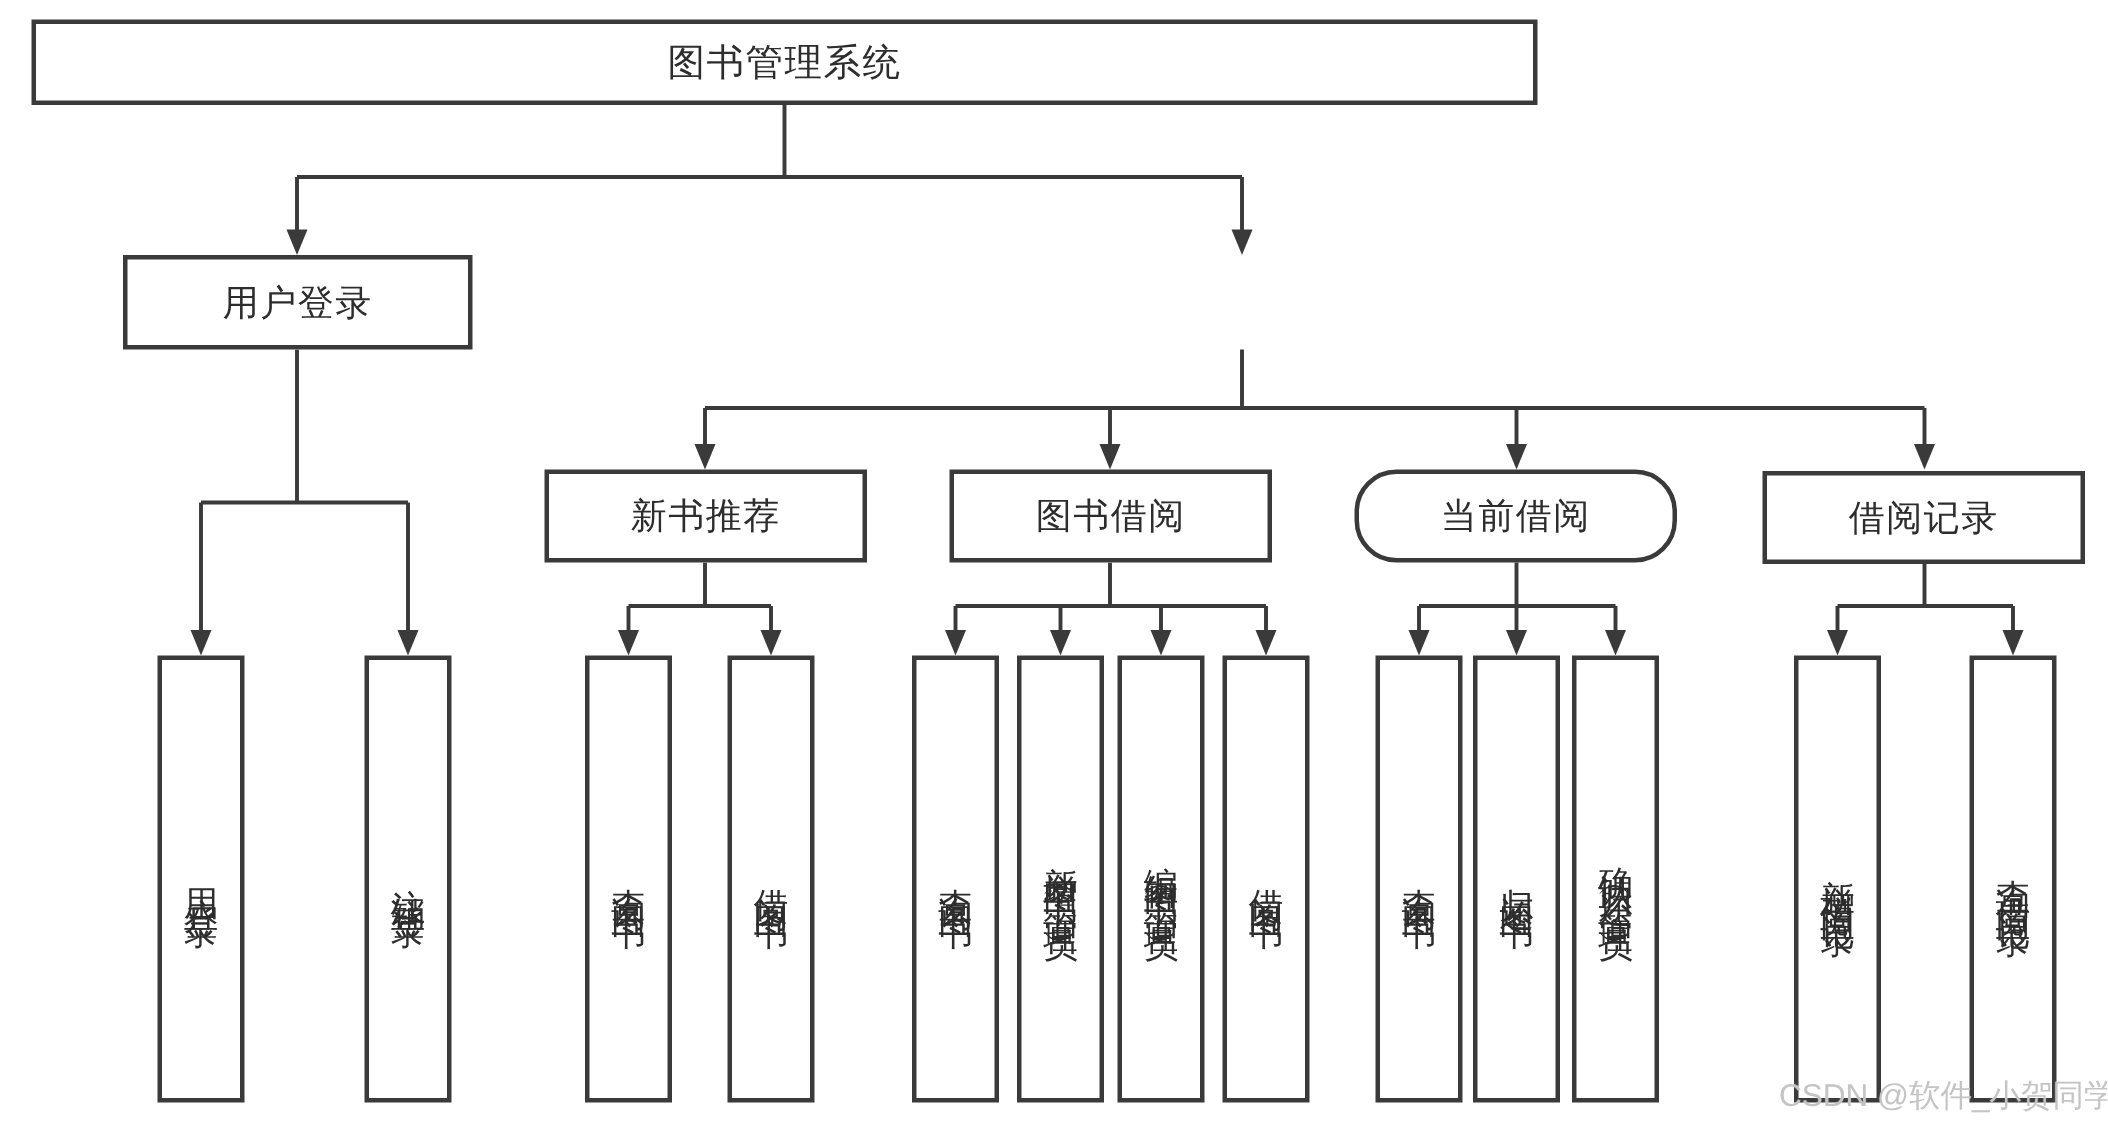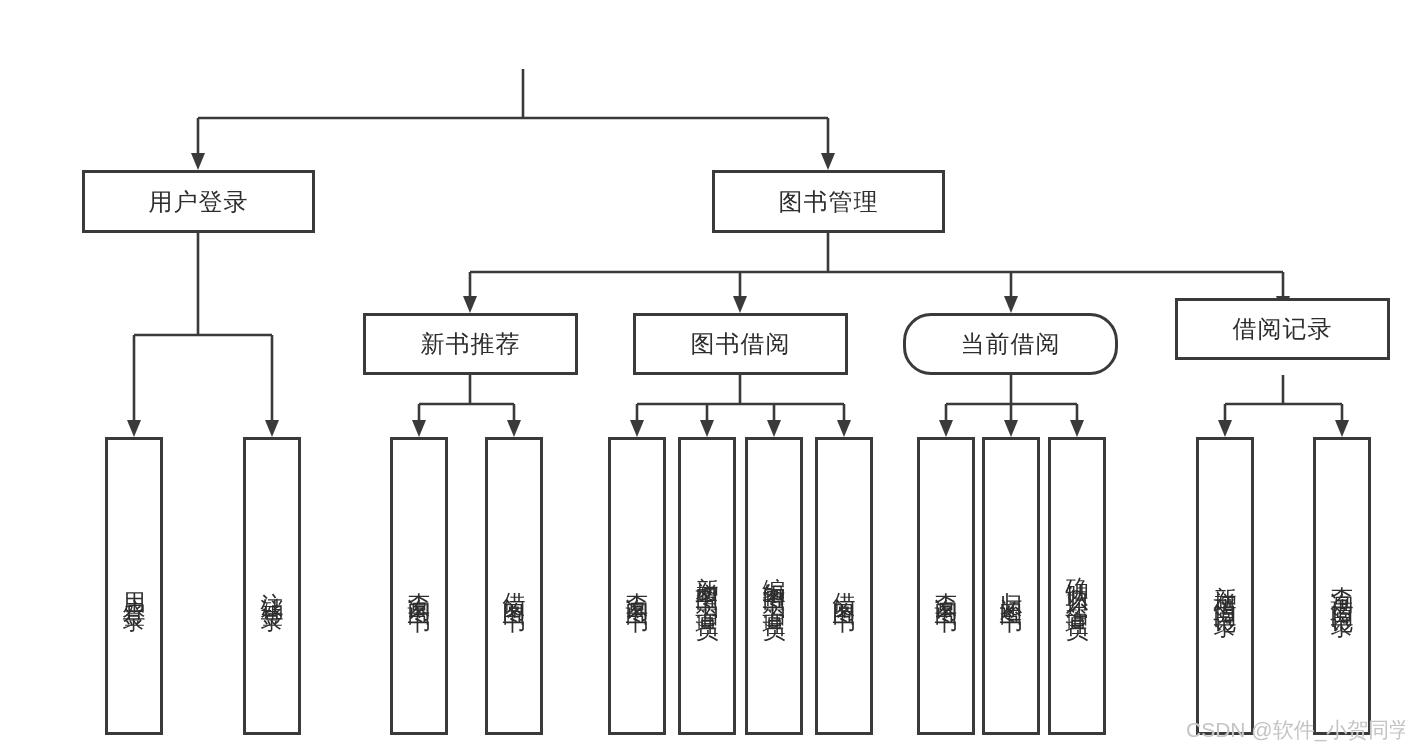--- a/index.html
+++ b/index.html
@@ -105,38 +105,38 @@
       <polygon points="767,420 781,420 774,437"></polygon>
       <polygon points="837,420 851,420 844,437"></polygon>
       <polygon points="939,420 953,420 946,437"></polygon>
       <polygon points="1004,420 1018,420 1011,437"></polygon>
       <polygon points="1070,420 1084,420 1077,437"></polygon>
       <polygon points="1218,420 1232,420 1225,437"></polygon>
       <polygon points="1335,420 1349,420 1342,437"></polygon>
     </g>
   </svg>
 
+  <div class="node" style="left:21px; top:13px; width:1004px; height:57px;">
+    <span class="h-label root-label">图书管理系统</span>
+  </div>
 
   <div class="node" style="left:82px; top:170px; width:233px; height:63px;">
     <span class="h-label">用户登录</span>
-  </div>
-  <div class="node" style="left:712px; top:170px; width:233px; height:63px;">
-    <span class="h-label">图书管理</span>
   </div>
 
   <div class="node" style="left:363px; top:313px; width:215px; height:62px;text-align:right;">
     <span class="h-label">新书推荐</span>
   </div>
   <div class="node" style="left:633px; top:313px; width:215px; height:62px;">
     <span class="h-label">图书借阅</span>
   </div>
   <div class="node" style="left:903px; top:313px; width:215px; height:62px;border-radius:28px;">
     <span class="h-label">当前借阅</span>
   </div>
-  <div class="node" style="left:1175px; top:298px; width:215px; height:62px;">
+  <div class="node" style="left:1175px; top:314px; width:215px; height:62px;">
     <span class="h-label">借阅记录</span>
   </div>
 
   <div class="node leaf" style="left:105px;">
     <span class="v-text">用户登录</span>
   </div>
   <div class="node leaf" style="left:243px;">
     <span class="v-text">注销登录</span>
   </div>
 

